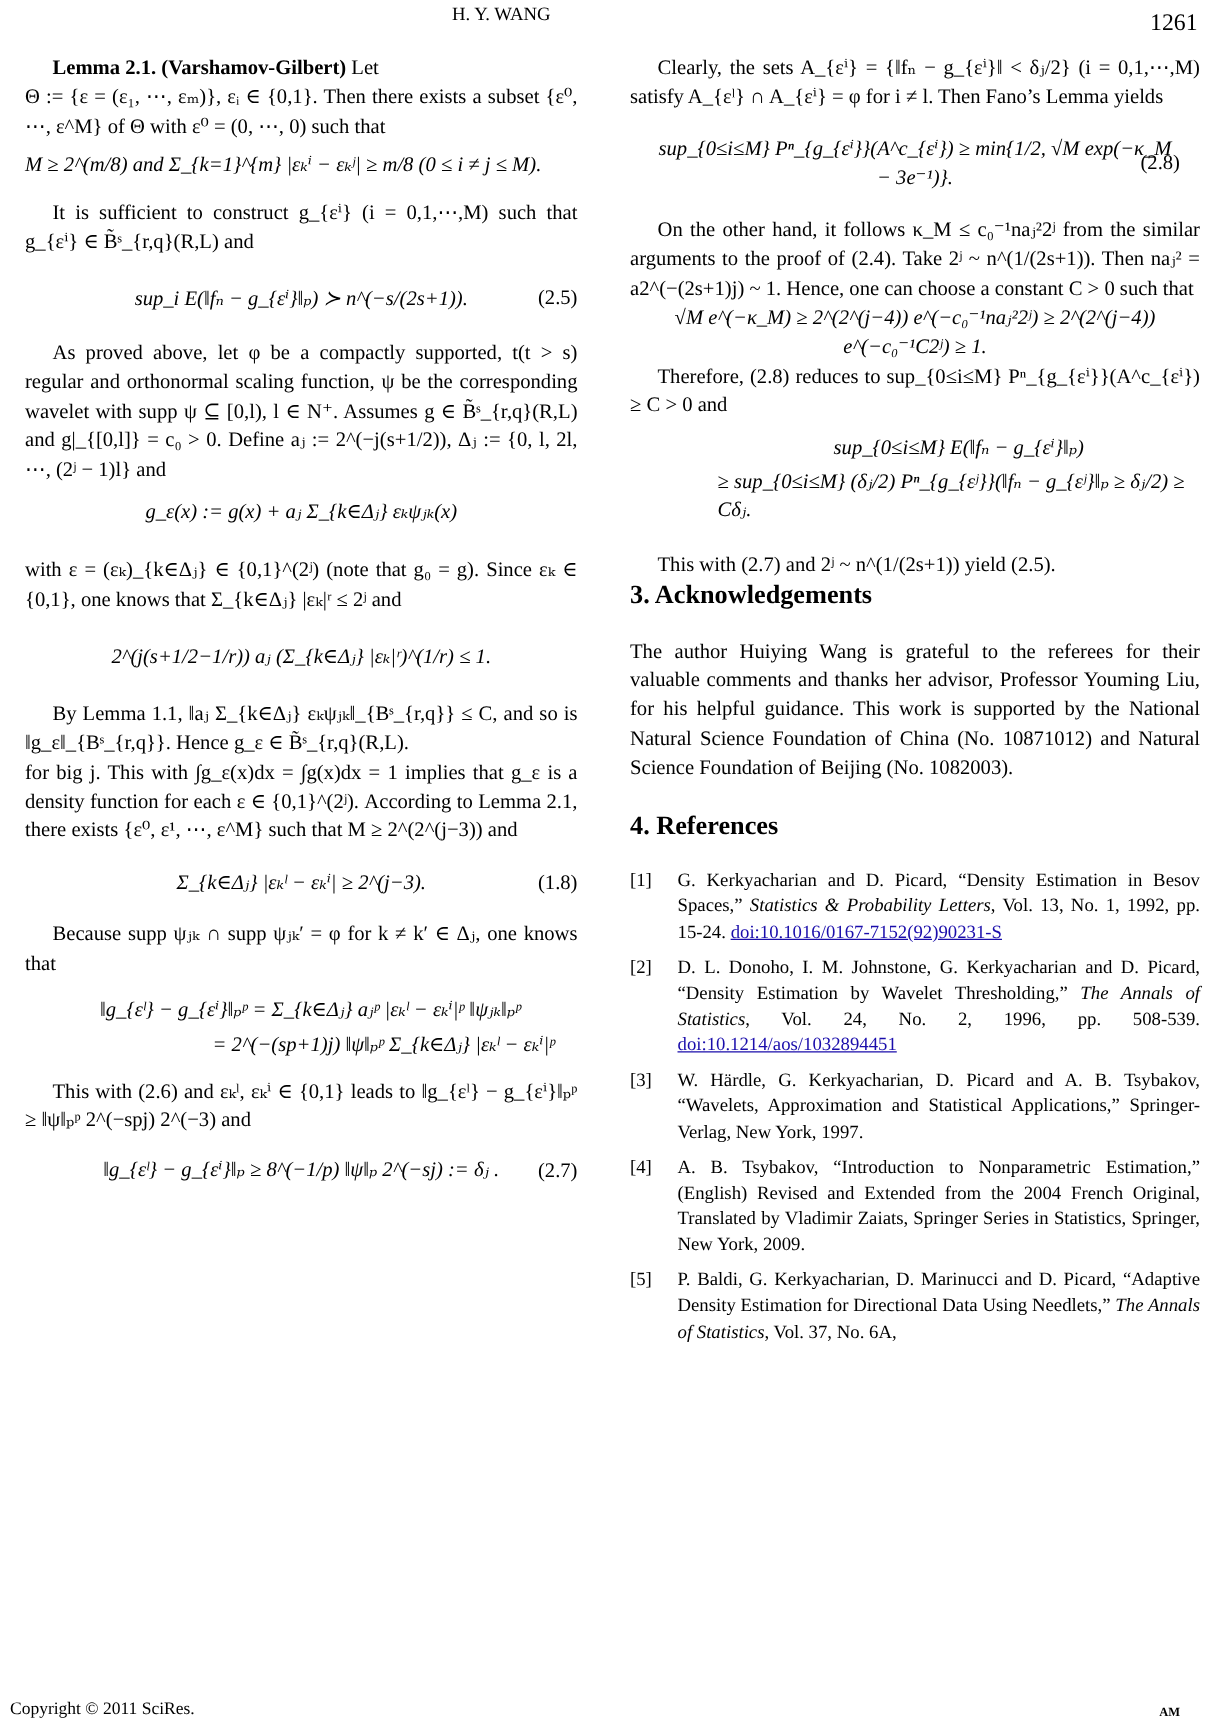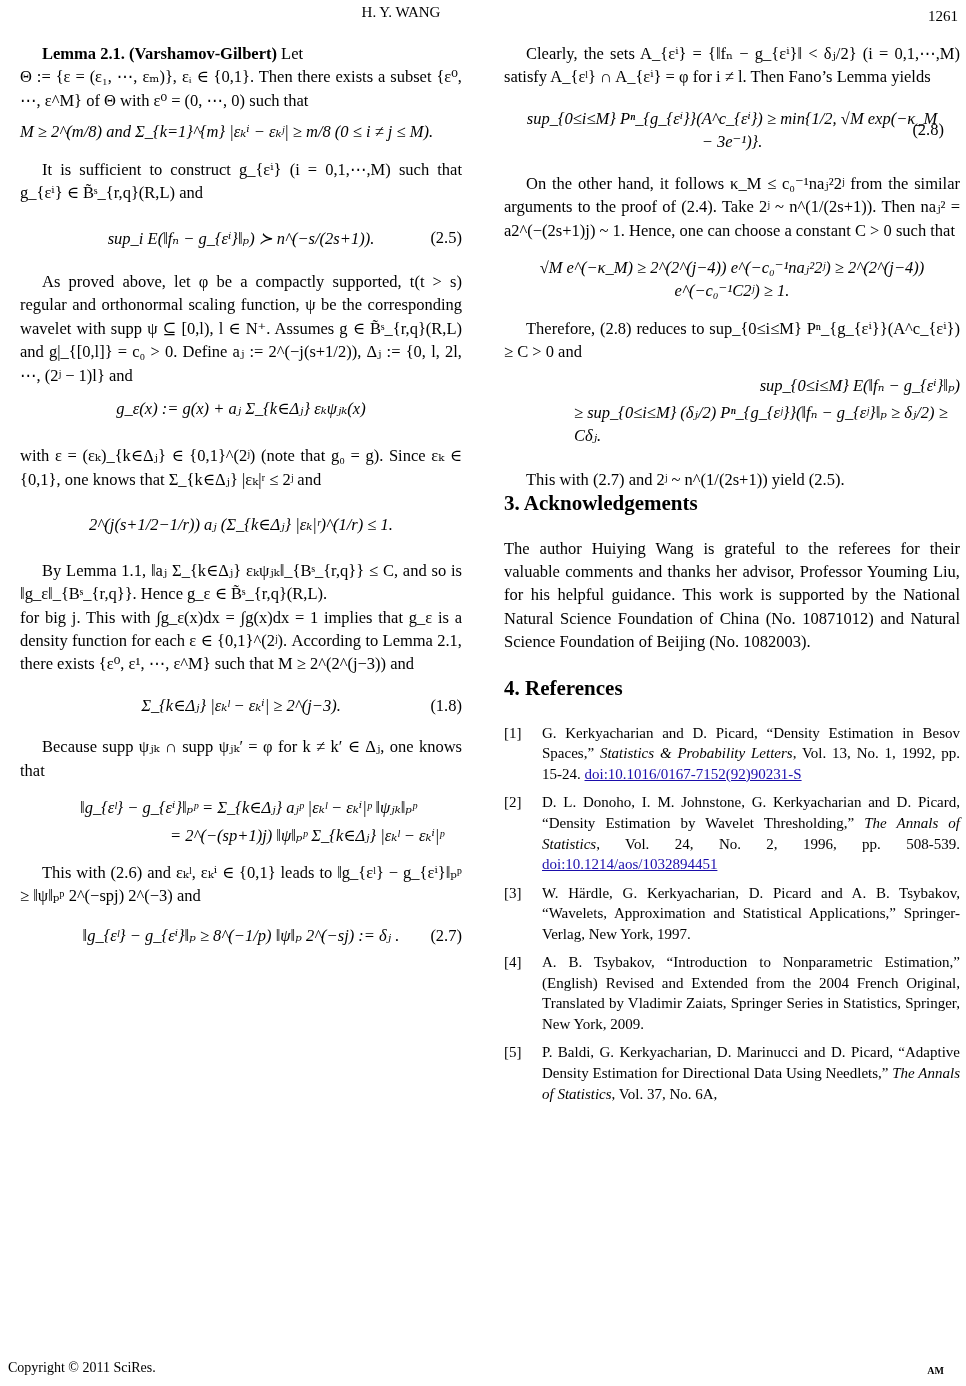--- a/index.html
+++ b/index.html
@@ -2,21 +2,21 @@
 <html><head>
 <meta charset="utf-8">
 <style>
   html, body { margin: 0; padding: 0; background: #ffffff; }
   body {
     width: 966px; height: 1386px; position: relative; overflow: hidden;
     font-family: "Liberation Serif", "DejaVu Serif", serif;
     color: #000; font-size: 16.5px; line-height: 1.42;
   }
   .header-center { position: absolute; top: 2px; left: 0; width: 802px; text-align: center; font-size: 15px; }
-  .header-page { position: absolute; top: 6px; right: 8px; font-size: 15px; }
+  .header-page { position: absolute; top: 6px; right: 8px; font-size: 19px; }
   .col { position: absolute; top: 42px; width: 442px; }
   .col-left { left: 20px; }
   .col-right { left: 504px; width: 456px; }
   p { margin: 0; text-align: justify; }
   .indent { text-indent: 22px; }
   .eq { position: relative; text-align: center; margin: 10px 0; }
   .eq-num { position: absolute; right: 0; top: 50%; transform: translateY(-50%); }
   .math { font-style: italic; }
   .bold { font-weight: bold; }
   .gap-s { height: 8px; }
@@ -97,27 +97,27 @@
 <div class="col col-right">
   <p class="indent">Clearly, the sets A_{εⁱ} = {‖fₙ − g_{εⁱ}‖ &lt; δⱼ/2} (i = 0,1,⋯,M) satisfy A_{εˡ} ∩ A_{εⁱ} = φ for i ≠ l. Then Fano’s Lemma yields</p>
 
   <div class="eq" style="margin:18px 16px;">
     <span class="math">sup_{0≤i≤M} Pⁿ_{g_{εⁱ}}(A^c_{εⁱ}) ≥ min{1/2, √M exp(−κ_M − 3e⁻¹)}.</span>
     <span class="eq-num">(2.8)</span>
   </div>
 
   <p class="indent">On the other hand, it follows κ_M ≤ c₀⁻¹naⱼ²2ʲ from the similar arguments to the proof of (2.4). Take 2ʲ ~ n^(1/(2s+1)). Then naⱼ² = a2^(−(2s+1)j) ~ 1. Hence, one can choose a constant C &gt; 0 such that</p>
 
-  <div class="eq" style="margin:14px 0;">
+  <div class="eq" style="margin:0 0;">
     <span class="math">√M e^(−κ_M) ≥ 2^(2^(j−4)) e^(−c₀⁻¹naⱼ²2ʲ) ≥ 2^(2^(j−4)) e^(−c₀⁻¹C2ʲ) ≥ 1.</span>
   </div>
 
   <p class="indent">Therefore, (2.8) reduces to sup_{0≤i≤M} Pⁿ_{g_{εⁱ}}(A^c_{εⁱ}) ≥ C &gt; 0 and</p>
 
-  <div class="eq" style="text-align:right;padding-left:70px;margin-bottom:4px;">
+  <div class="eq" style="text-align:center;padding-left:70px;margin-bottom:4px;">
     <span class="math">sup_{0≤i≤M} E(‖fₙ − g_{εⁱ}‖ₚ)</span>
   </div>
   <div class="eq" style="text-align:left;padding-left:70px;margin-top:4px;margin-bottom:20px;">
     <span class="math">≥ sup_{0≤i≤M} (δⱼ/2) Pⁿ_{g_{εʲ}}(‖fₙ − g_{εʲ}‖ₚ ≥ δⱼ/2) ≥ Cδⱼ.</span>
   </div>
 
   <p class="indent">This with (2.7) and 2ʲ ~ n^(1/(2s+1)) yield (2.5).</p>
 
   <div class="ack-block">
     <h2>3. Acknowledgements</h2>

